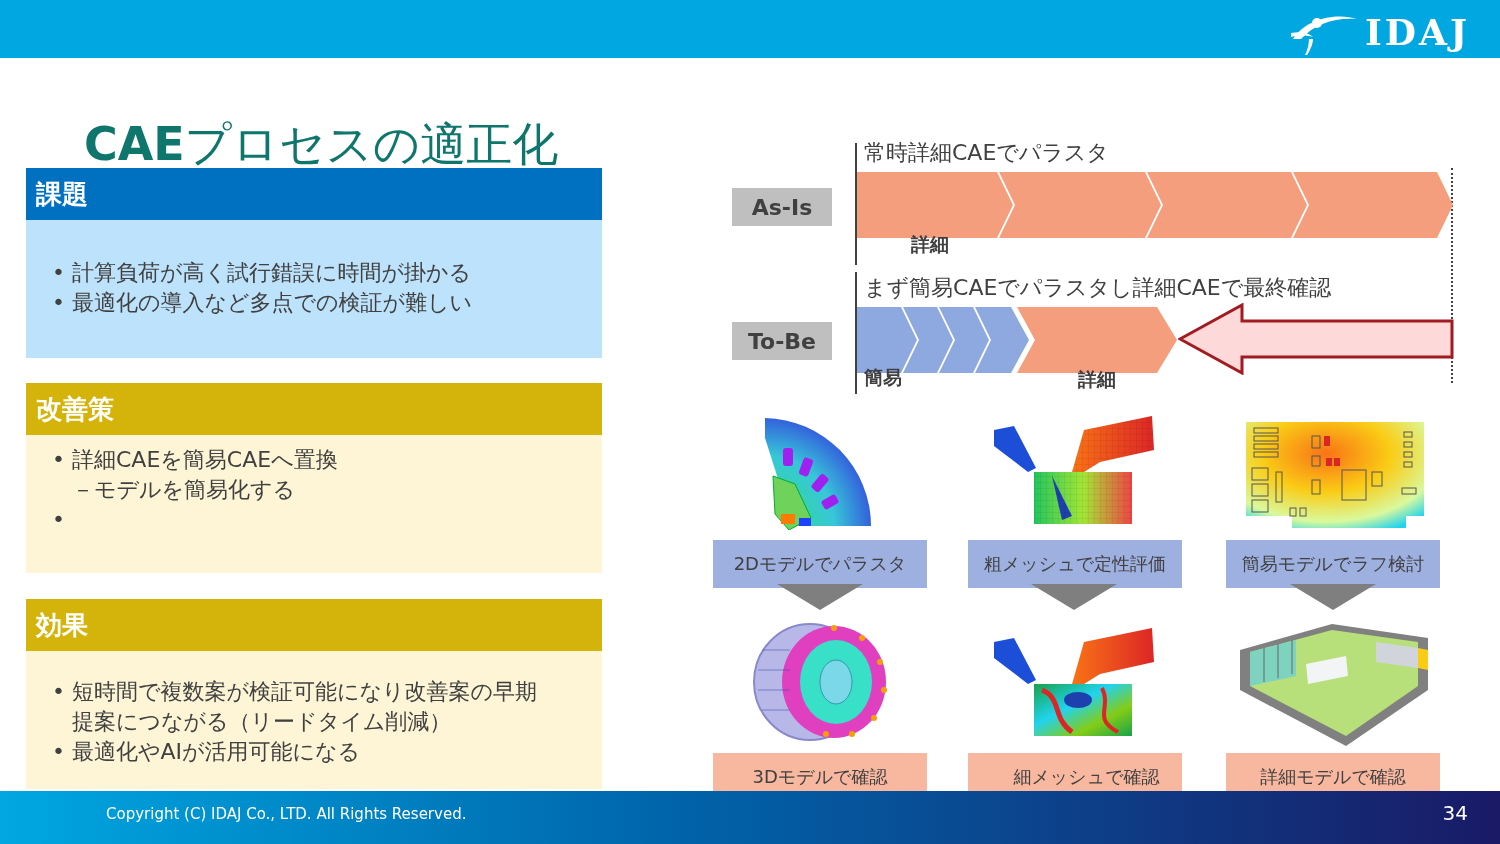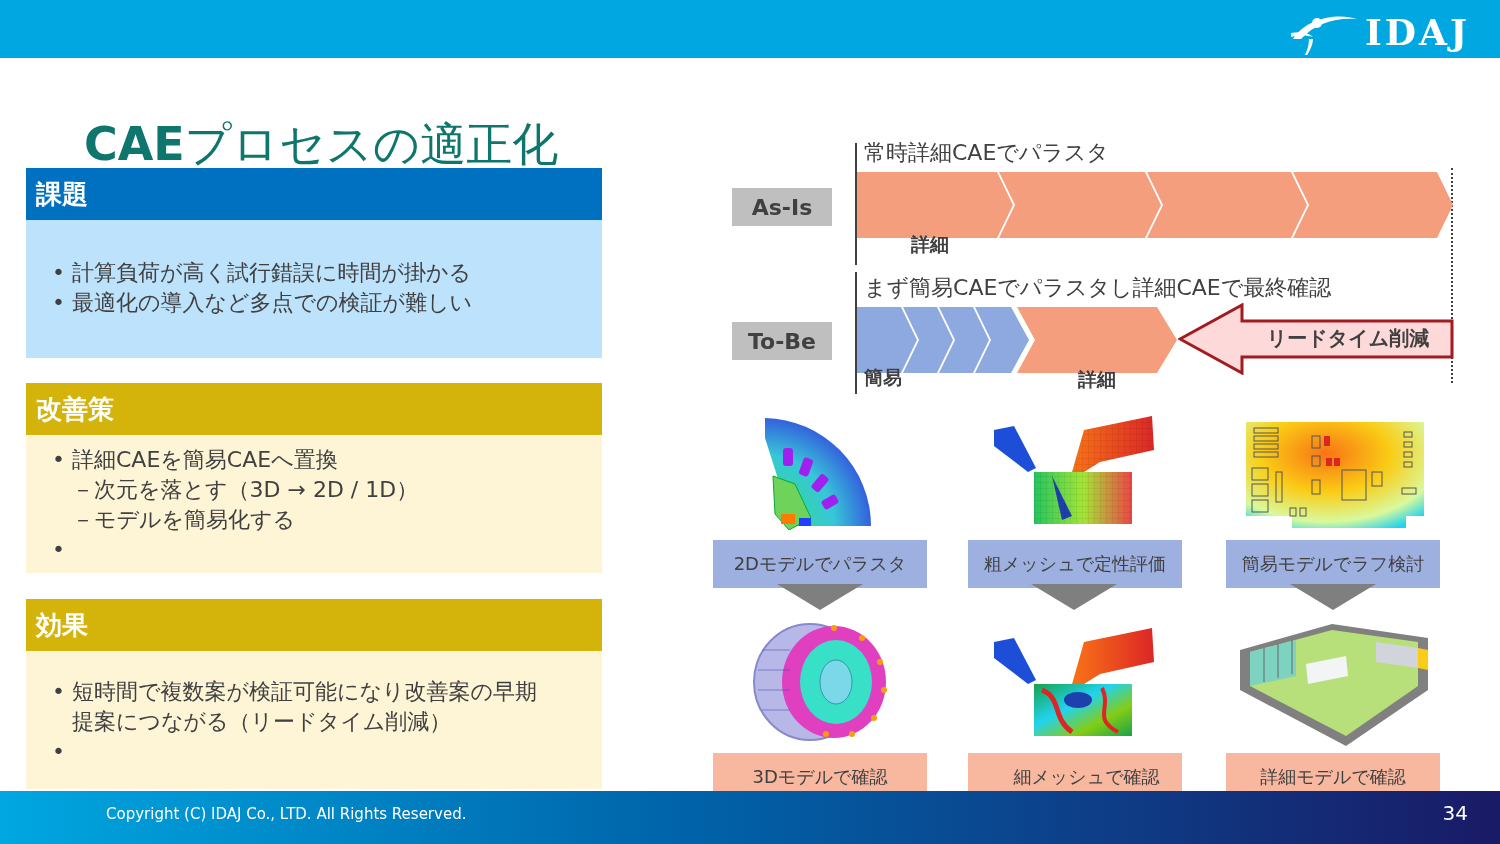--- a/index.html
+++ b/index.html
@@ -77,34 +77,33 @@
       <li data-name="list-item"><span class="bullet" data-name="bullet-icon">•</span><span data-name="item-text">最適化の導入など多点での検証が難しい</span></li>
     </ul>
   </div>
 </div>
 
 <div class="panel p2" data-name="panel-improvements">
   <div class="panel-head" data-name="panel-heading">改善策</div>
   <div class="panel-body" data-name="panel-body">
     <ul>
       <li data-name="list-item"><span class="bullet" data-name="bullet-icon">•</span><span data-name="item-text">詳細CAEを簡易CAEへ置換</span></li>
-      <li class="sub-item" data-name="list-sub-item"><span data-name="item-text">－次元を落とす（3D → 2D / 1D）</span></li>
       <li class="sub-item" data-name="list-sub-item"><span data-name="item-text">－モデルを簡易化する</span></li>
       <li data-name="list-item"><span class="bullet" data-name="bullet-icon">•</span></li>
     </ul>
   </div>
 </div>
 
 <div class="panel p3" data-name="panel-effects">
   <div class="panel-head" data-name="panel-heading">効果</div>
   <div class="panel-body" data-name="panel-body">
     <ul>
       <li data-name="list-item"><span class="bullet" data-name="bullet-icon">•</span><span data-name="item-text">短時間で複数案が検証可能になり改善案の早期</span></li>
       <li data-name="list-item-continuation"><span data-name="item-text">提案につながる（リードタイム削減）</span></li>
-      <li data-name="list-item"><span class="bullet" data-name="bullet-icon">•</span></li>
+      <li data-name="list-item"><span class="bullet" data-name="bullet-icon">•</span><span data-name="item-text">最適化やAIが活用可能になる</span></li>
     </ul>
   </div>
 </div>
 
 <div class="vline" style="top:143px;height:122px;" data-name="as-is-start-line"></div>
 <div class="vline" style="top:272px;height:122px;" data-name="to-be-start-line"></div>
 <div class="dotline" data-name="end-dotted-line"></div>
 
 <div class="tag" style="top:188px;" data-name="as-is-tag">As-Is</div>
 <div class="caption" style="top:138px;" data-name="as-is-caption">常時詳細CAEでパラスタ</div>
@@ -127,21 +126,20 @@
   <polygon points="118,0 154,0 172,33 154,66 118,66 134,33" fill="#8ea9e0"></polygon>
   <polygon points="160,0 300,0 320,33 300,66 160,66 178,33" fill="#f59e7d"></polygon>
 </svg>
 <div class="chev" style="left:860px;top:307px;width:46px;height:62px;" data-name="to-be-step-simple">簡易</div>
 <div class="chev" style="left:1040px;top:307px;width:114px;height:66px;" data-name="to-be-step-detail">詳細</div>
 
 <div class="leadtime" data-name="lead-time-reduction-arrow">
   <svg width="276" height="72" viewBox="0 0 276 72" data-name="left-arrow-icon">
     <polygon points="2,36 64,2 64,18 274,18 274,54 64,54 64,70" fill="#fdd9d9" stroke="#a01c22" stroke-width="3" stroke-linejoin="miter"></polygon>
   </svg>
-  <div class="leadtime-label" data-name="lead-time-label">リードタイム削減</div>
 </div>
 
 <svg class="img" style="left:765px;top:418px;" width="108" height="112" viewBox="0 0 108 112" data-name="motor-2d-sector-image">
   <defs>
     <radialGradient id="mg" cx="0" cy="1" r="1.3">
       <stop offset="0" stop-color="#2fe07a"></stop>
       <stop offset="0.5" stop-color="#37c7d8"></stop>
       <stop offset="0.8" stop-color="#3355dd"></stop>
       <stop offset="1" stop-color="#8a2be2"></stop>
     </radialGradient>

